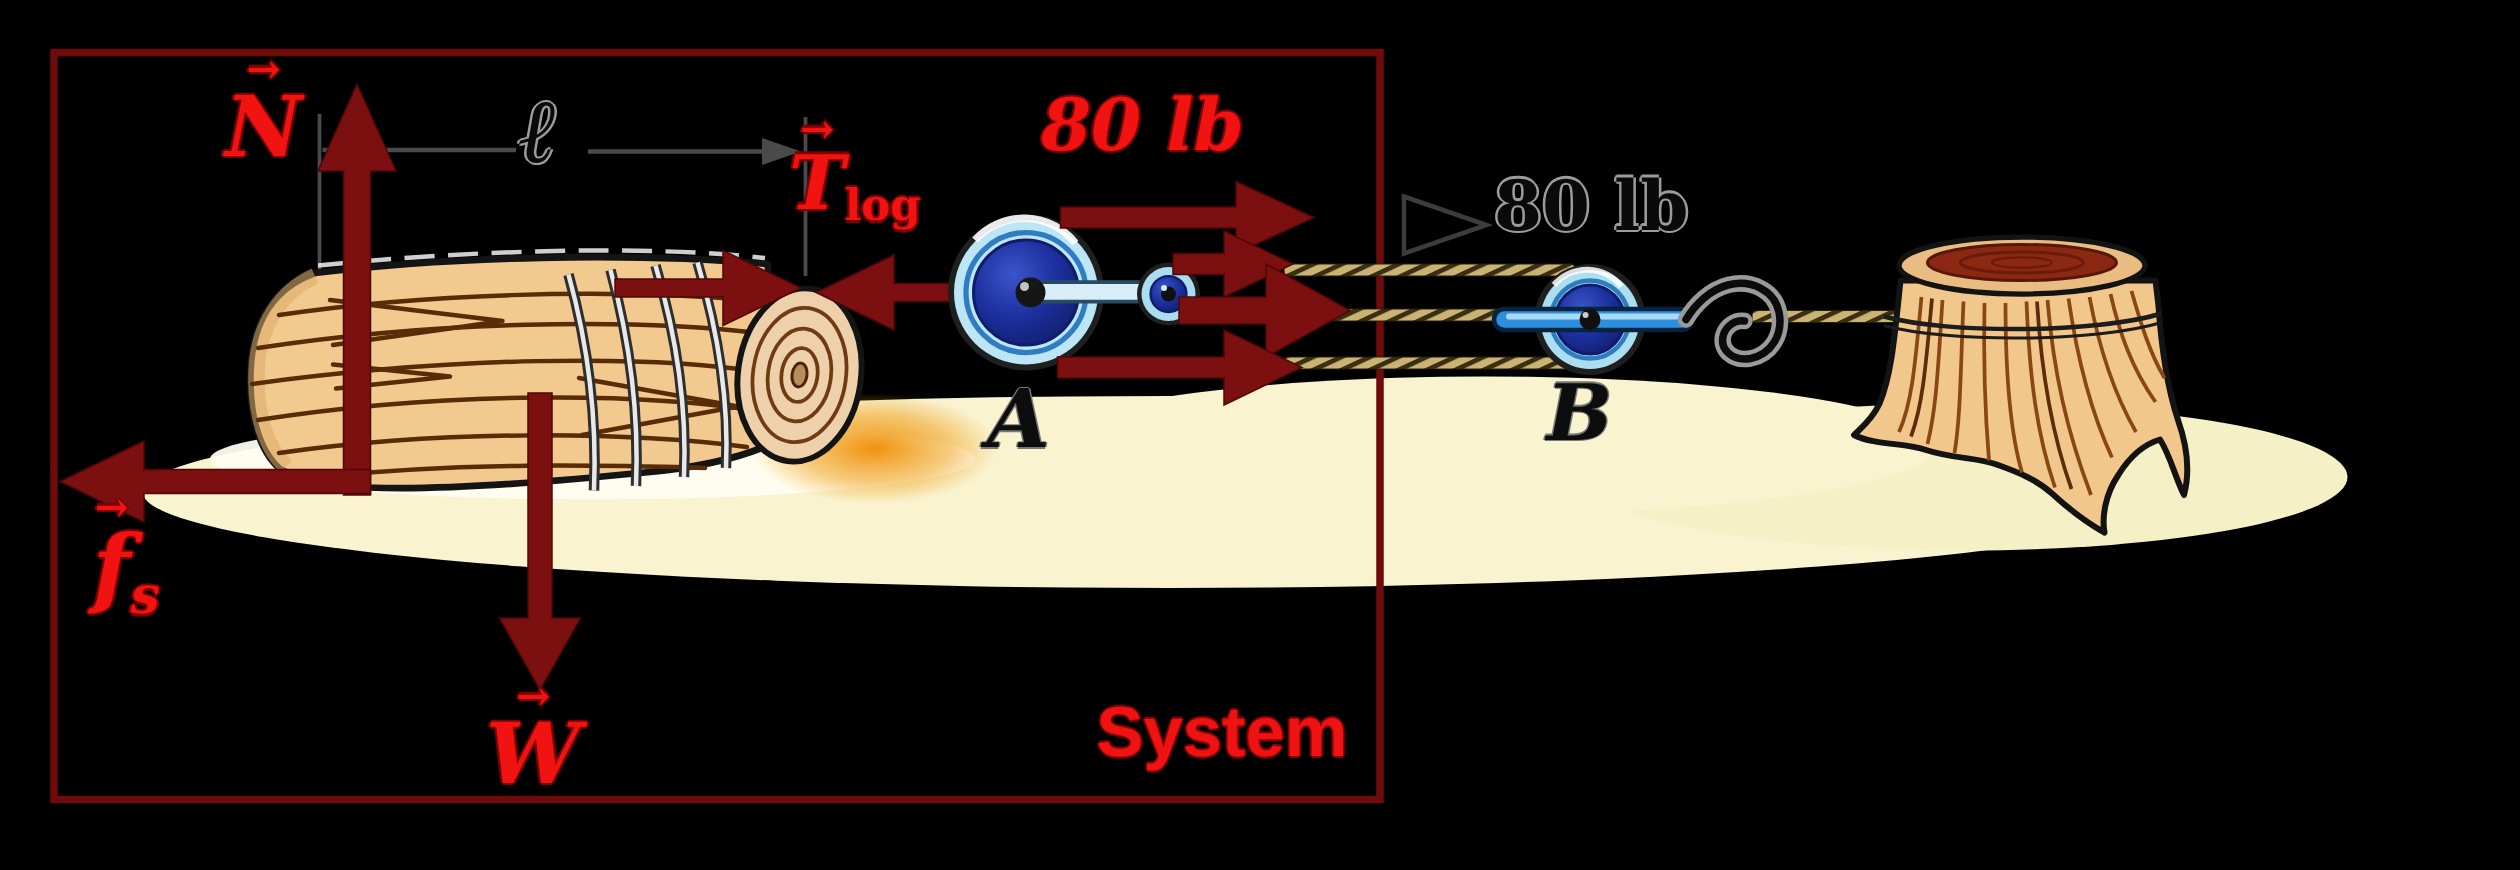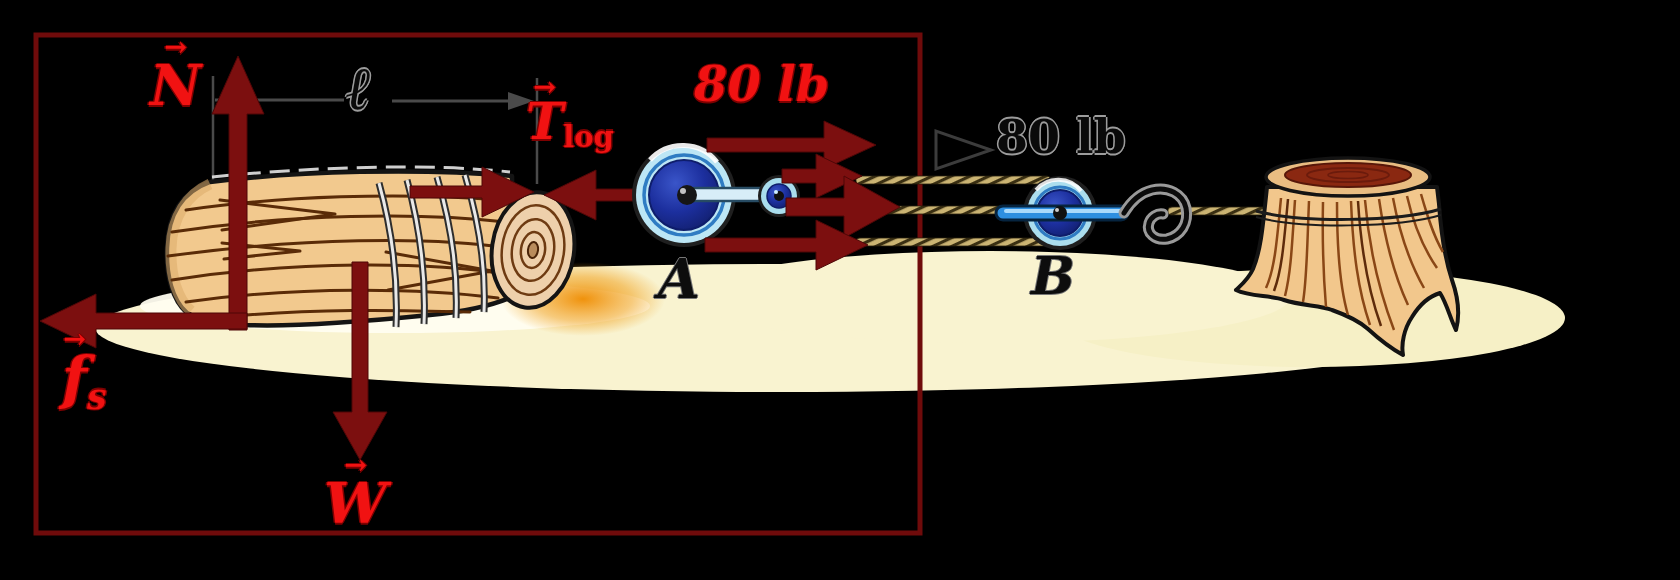--- a/index.html
+++ b/index.html
@@ -230,14 +230,15 @@
 
   <div class="lbl red-math" id="lbl-fs">
     <span style="display:inline-block;">
       <span class="vec">→</span><span class="sym">f</span></span><span class="sub-it">s</span>
   </div>
 
   <div class="lbl red-math" id="lbl-w">
     <span class="vec">→</span><span class="sym">W</span>
   </div>
 
+  <div class="lbl sys" id="lbl-system">System</div>
 
 </div>
 
 </body></html>

